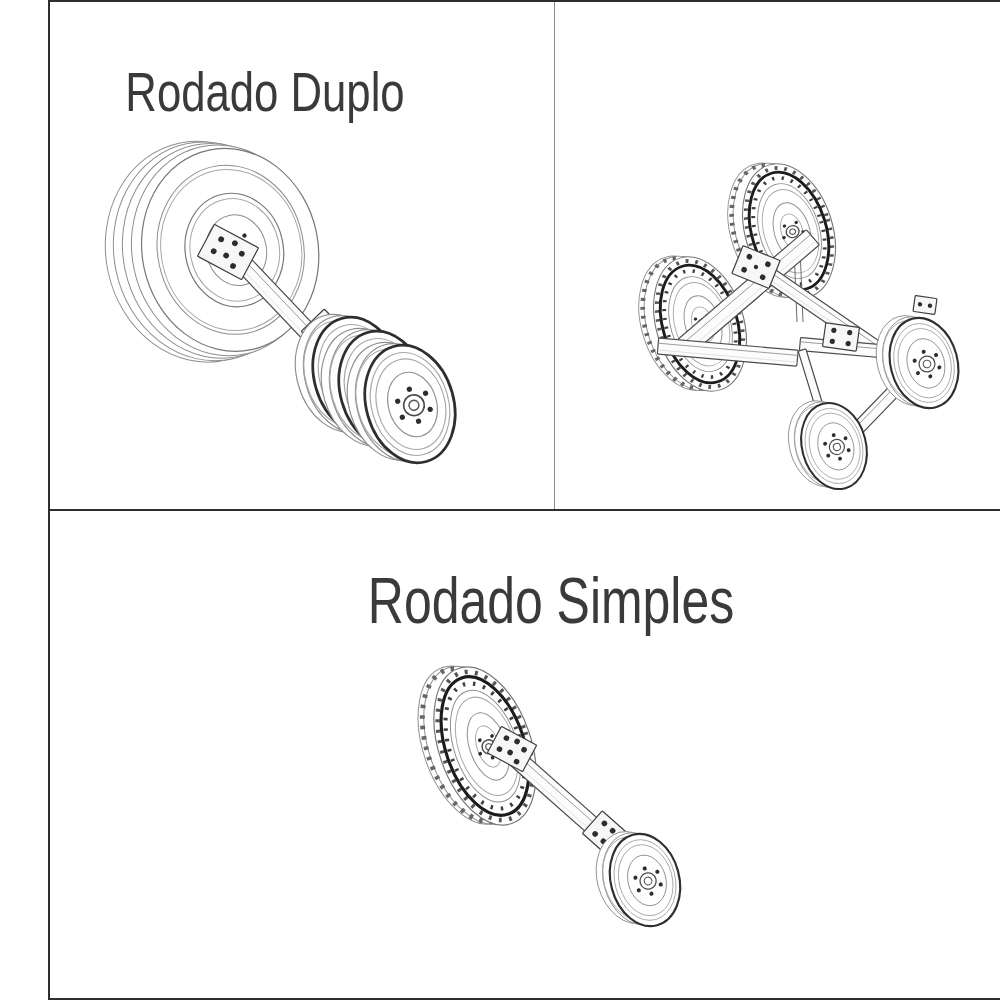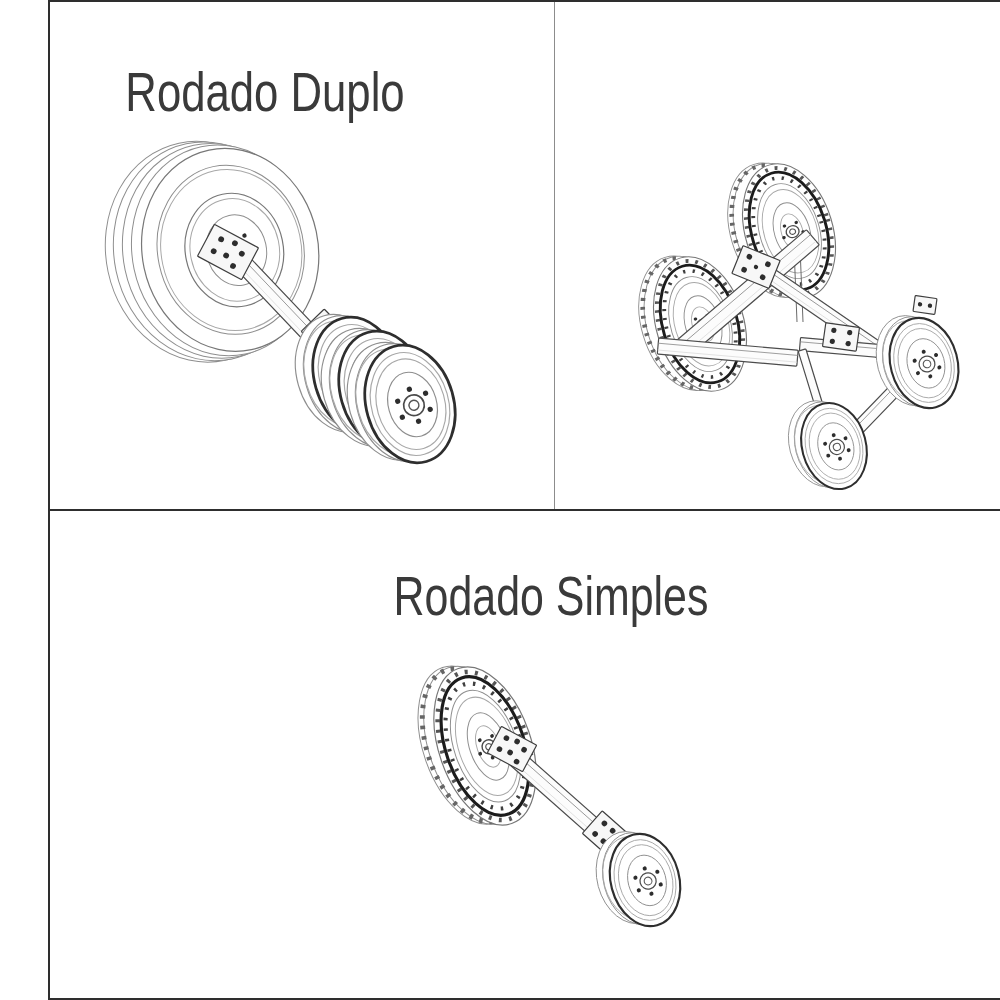--- a/index.html
+++ b/index.html
@@ -6,21 +6,21 @@
   .page{position:relative;width:1000px;height:1000px;background:#ffffff;overflow:hidden;
         font-family:"Liberation Sans",sans-serif;margin-left:48px;}
   .outer-border{position:absolute;inset:0;border:2px solid #2e2e2e;pointer-events:none;z-index:30;}
   .vdiv{position:absolute;left:506px;top:0;width:1px;height:511px;background:#8c8c8c;z-index:5;}
   .hdiv{position:absolute;left:0;top:509px;width:1000px;height:2px;background:#2e2e2e;z-index:5;}
   .panel-title{position:absolute;transform:translateX(-50%);white-space:nowrap;
                color:#3a3a3a;line-height:1;z-index:10;}
   .panel-title .tx{display:inline-block;transform:scaleX(0.78);transform-origin:center;}
   #title-duplo{left:217px;top:64px;font-size:56px;}
   #title-tandem{left:742px;top:75px;font-size:51px;}
-  #title-simples{left:503px;top:569px;font-size:55px;}
+  #title-simples{left:503px;top:569px;font-size:64px;}
   svg.panel{position:absolute;z-index:2;}
   #svg-duplo{left:0;top:0;}
   #svg-tandem{left:507px;top:0;}
   #svg-simples{left:0;top:511px;}
   
   .shell{fill:#ffffff;stroke:#8e8e8e;stroke-width:1;}
   .shellF{fill:#ffffff;stroke:#777777;stroke-width:1.2;}
   .front{fill:#ffffff;stroke:#1c1c1c;stroke-width:3.2;}
   .frontR{fill:#ffffff;stroke:#2e2e2e;stroke-width:2.4;}
   .ln{fill:none;stroke:#8e8e8e;stroke-width:1;}

